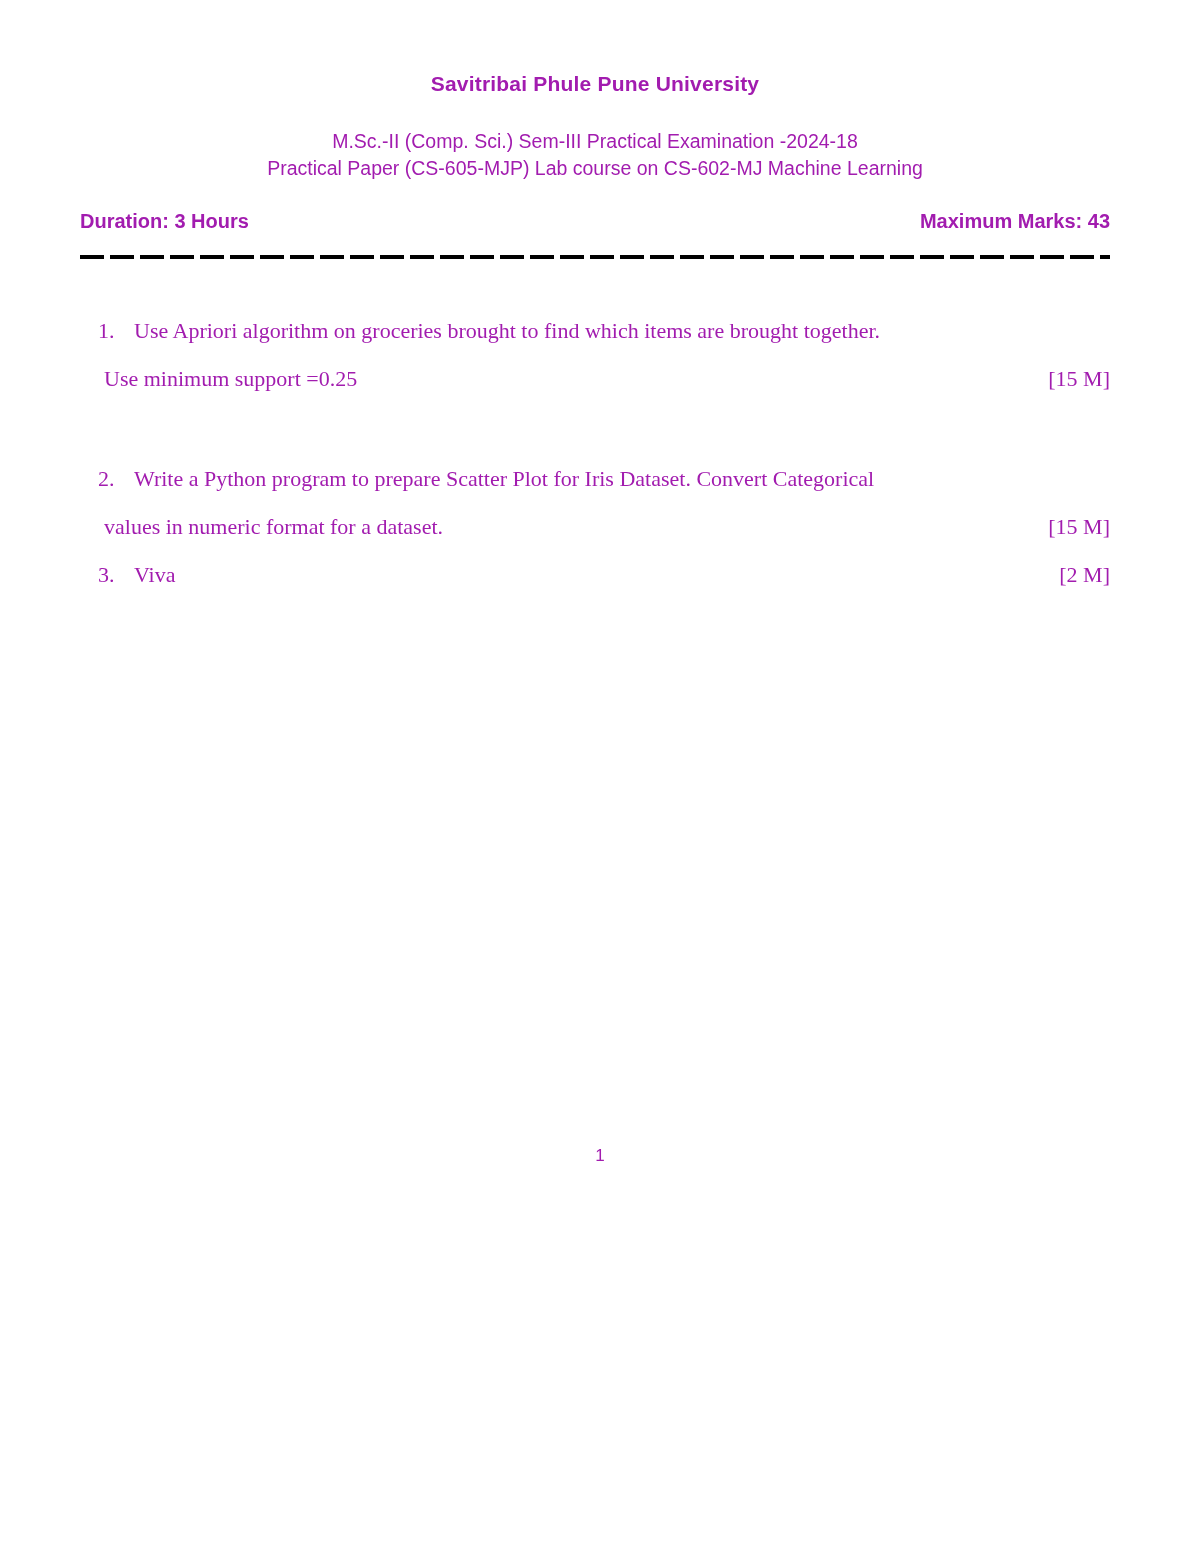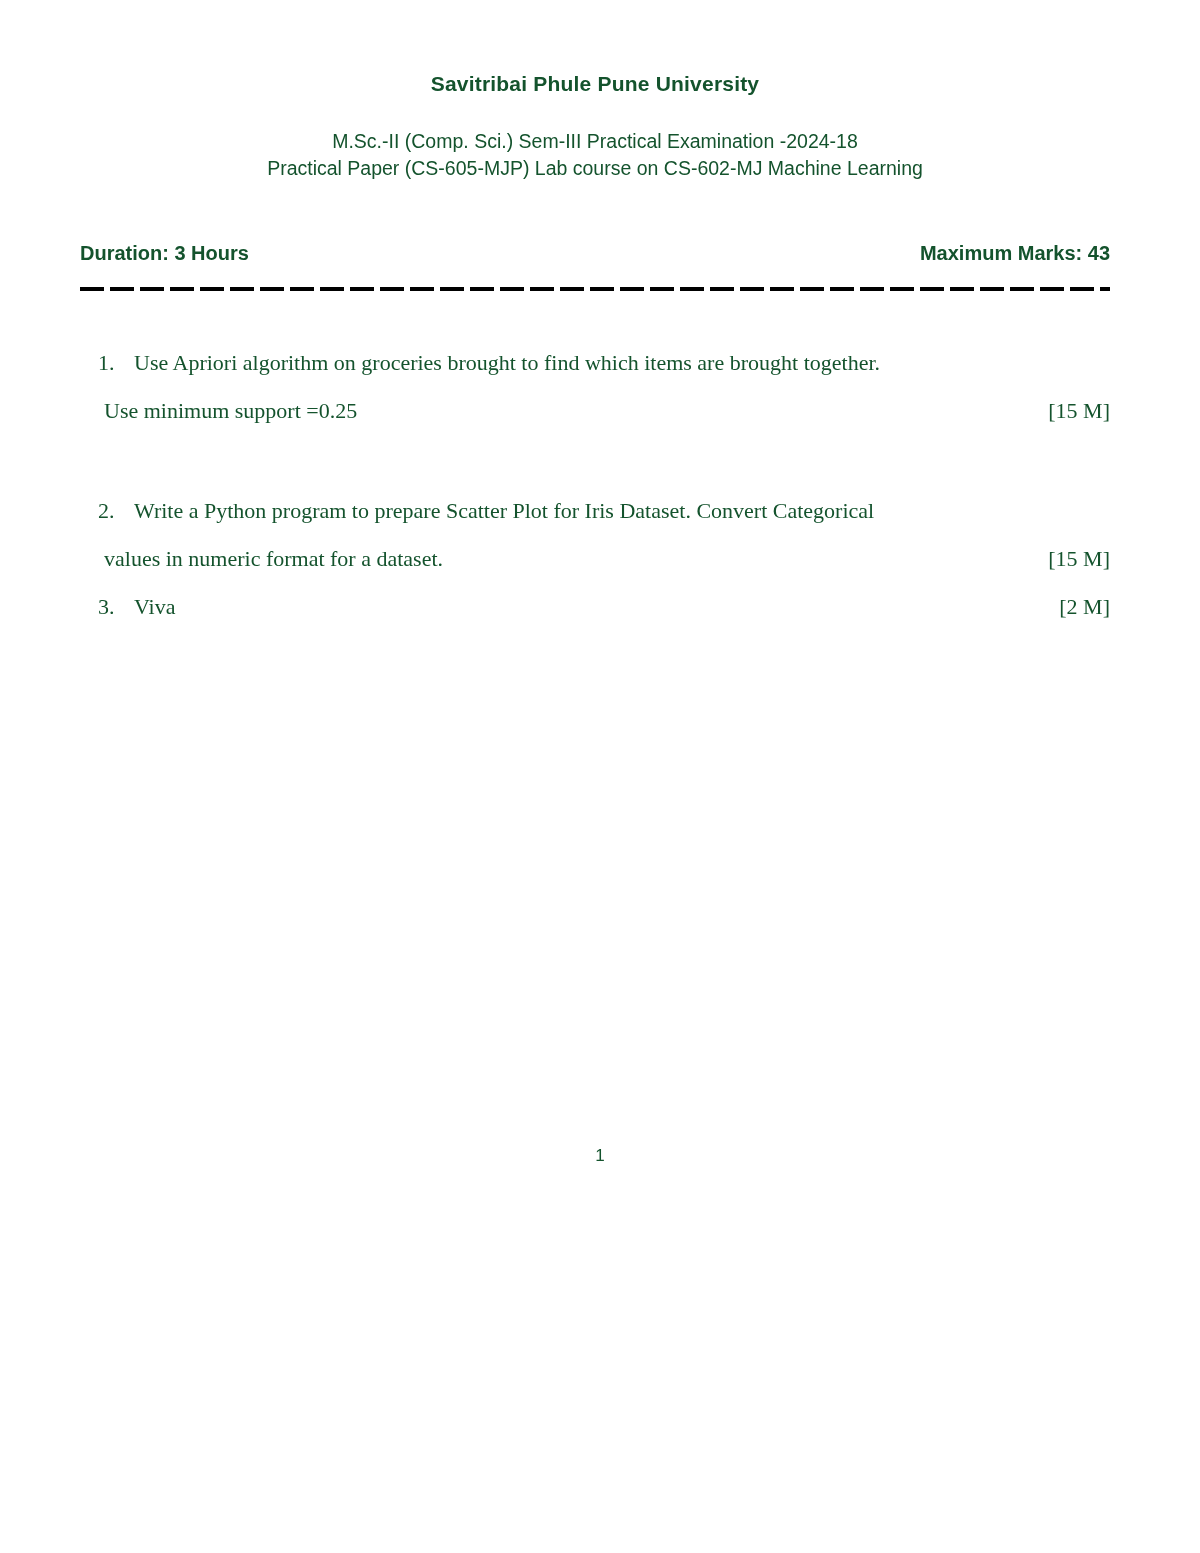--- a/index.html
+++ b/index.html
@@ -6,21 +6,21 @@
     margin: 0;
     padding: 0;
     background: #ffffff;
   }
   .page {
     position: relative;
     width: 1200px;
     height: 1218px;
     background: #ffffff;
     font-family: "Liberation Serif", serif;
-    color: #14532d;
+    color: #a21caf;
     overflow: hidden;
   }
   .content {
     position: absolute;
     left: 80px;
     right: 90px;
     top: 0;
   }
   .doc-title {
     margin-top: 72px;
@@ -33,21 +33,21 @@
   .doc-subtitle {
     text-align: center;
     font-family: "Liberation Sans", sans-serif;
     font-size: 19.5px;
     line-height: 27px;
   }
   .subtitle-block {
     margin-top: 32px;
   }
   .meta-row {
-    margin-top: 60px;
+    margin-top: 28px;
     display: flex;
     justify-content: space-between;
     align-items: baseline;
     font-family: "Liberation Sans", sans-serif;
     font-weight: bold;
     font-size: 20px;
   }
   .dashed-rule {
     margin-top: 22px;
     height: 4px;

